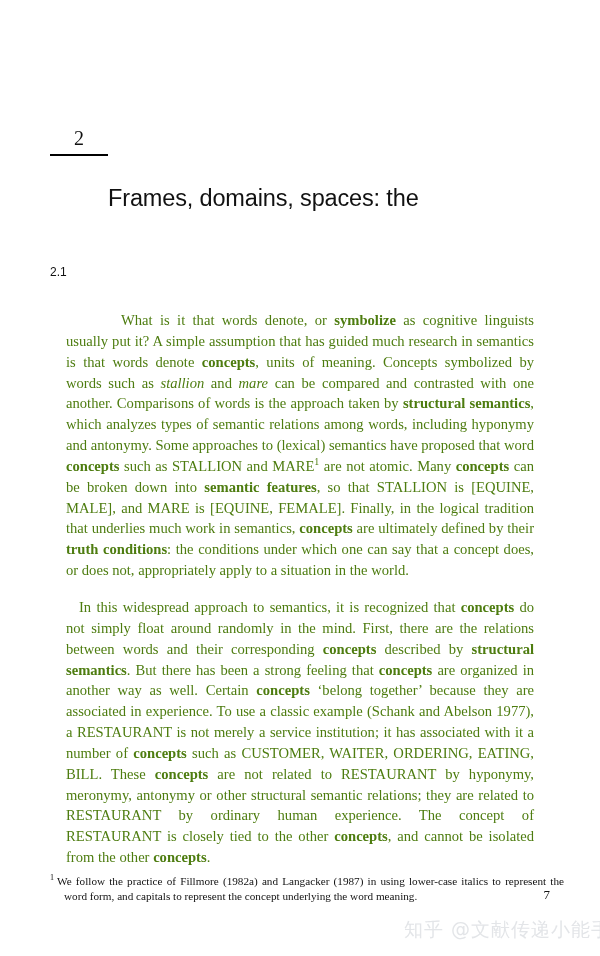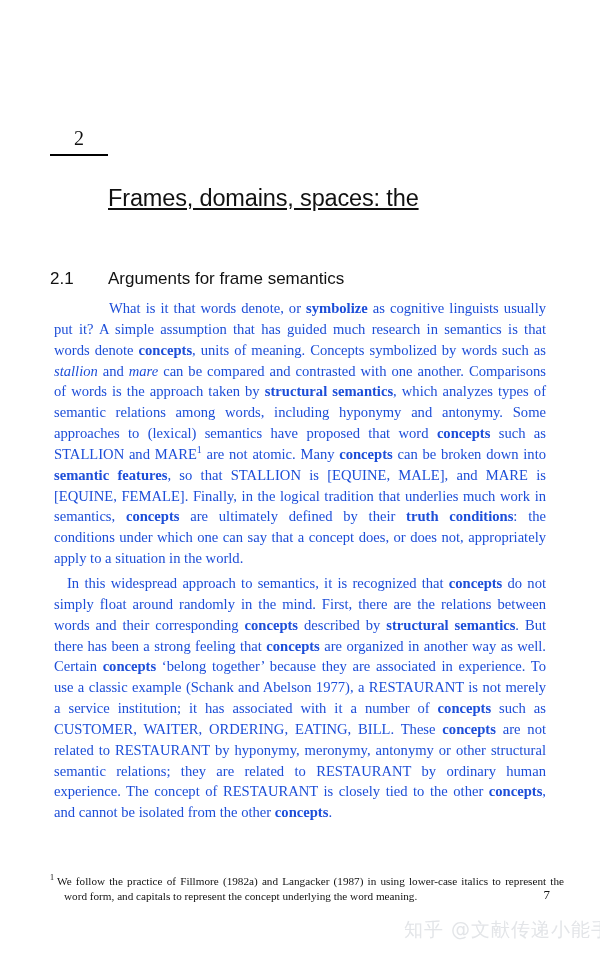--- a/index.html
+++ b/index.html
@@ -49,52 +49,52 @@
     left: 108px;
     top: 168px;
     width: 450px;
     font-family: "Liberation Sans", "DejaVu Sans", sans-serif;
     font-size: 23.5px;
     line-height: 1.27;
     font-weight: 400;
     letter-spacing: -0.15px;
     color: #111;
   }
-  .chapter-title .t-line { display: block; white-space: nowrap; text-decoration: underline; }
+  .chapter-title .t-line { display: block; white-space: nowrap; }
 
   
   .section-head {
     position: absolute;
     left: 50px;
     top: 255px;
     width: 500px;
     font-family: "Liberation Sans", "DejaVu Sans", sans-serif;
-    font-size: 17px;
+    font-size: 12px;
     font-weight: 400;
     color: #111;
     display: flex;
   }
   .section-num { width: 58px; flex: 0 0 58px; }
   .section-title { flex: 1 1 auto; }
 
   
   .body-col {
     position: absolute;
     left: 50px;
     top: 294px;
     width: 500px;
   }
   p.body {
-    margin: 4px;
+    margin: 16px;
     font-size: 14.6px;
     line-height: 20.85px;
     text-align: justify;
     text-justify: inter-word;
     hyphens: manual;
-    color: #1d4ed8;
+    color: #4d7c0f;
     font-family: Liberation Serif, serif;
   }
   p.body.first { text-indent: 55px; }
   p.body.cont  { text-indent: 13px; }
   p.body b { font-weight: bold; }
   p.body i { font-style: italic; }
   sup.fn-ref {
     font-size: 0.68em;
     vertical-align: super;
     line-height: 0;
@@ -157,21 +157,20 @@
     <div class="chapter-num">2</div>
     <div class="chapter-rule"></div>
   </div>
 
   <h1 class="chapter-title">
     <span class="t-line">Frames, domains, spaces: the</span>
   </h1>
 
   <h2 class="section-head">
     <span class="section-num">2.1</span>
-    <span class="section-title">Arguments for frame semantics</span>
   </h2>
 
   <div class="body-col">
     <p class="body first" id="para-1">What is it that words denote, or <b>symbolize</b> as cognitive linguists usually put it? A simple assumption that has guided much research in semantics is that words denote <b>concepts</b>, units of meaning. Concepts symbolized by words such as <i>stallion</i> and <i>mare</i> can be compared and contrasted with one another. Comparisons of words is the approach taken by <b>structural semantics</b>, which analyzes types of semantic relations among words, including hyponymy and antonymy. Some approaches to (lexical) semantics have proposed that word <b>concepts</b> such as STALLION and MARE<sup class="fn-ref">1</sup> are not atomic. Many <b>concepts</b> can be broken down into <b>semantic features</b>, so that STALLION is [EQUINE, MALE], and MARE is [EQUINE, FEMALE]. Finally, in the logical tradition that underlies much work in semantics, <b>concepts</b> are ultimately defined by their <b>truth conditions</b>: the conditions under which one can say that a concept does, or does not, appropriately apply to a situation in the world.</p>
     <p class="body cont" id="para-2">In this widespread approach to semantics, it is recognized that <b>concepts</b> do not simply float around randomly in the mind. First, there are the relations between words and their corresponding <b>concepts</b> described by <b>structural semantics</b>. But there has been a strong feeling that <b>concepts</b> are organized in another way as well. Certain <b>concepts</b> ‘belong together’ because they are associated in experience. To use a classic example (Schank and Abelson 1977), a RESTAURANT is not merely a service institution; it has associated with it a number of <b>concepts</b> such as CUSTOMER, WAITER, ORDERING, EATING, BILL. These <b>concepts</b> are not related to RESTAURANT by hyponymy, meronymy, antonymy or other structural semantic relations; they are related to RESTAURANT by ordinary human experience. The concept of RESTAURANT is closely tied to the other <b>concepts</b>, and cannot be isolated from the other <b>concepts</b>.</p>
   </div>
 
   <div class="footnote">
     <sup>1</sup><span class="fn-body">We follow the practice of Fillmore (1982a) and Langacker (1987) in using lower-case italics to represent the word form, and capitals to represent the concept underlying the word meaning.</span>
   </div>

